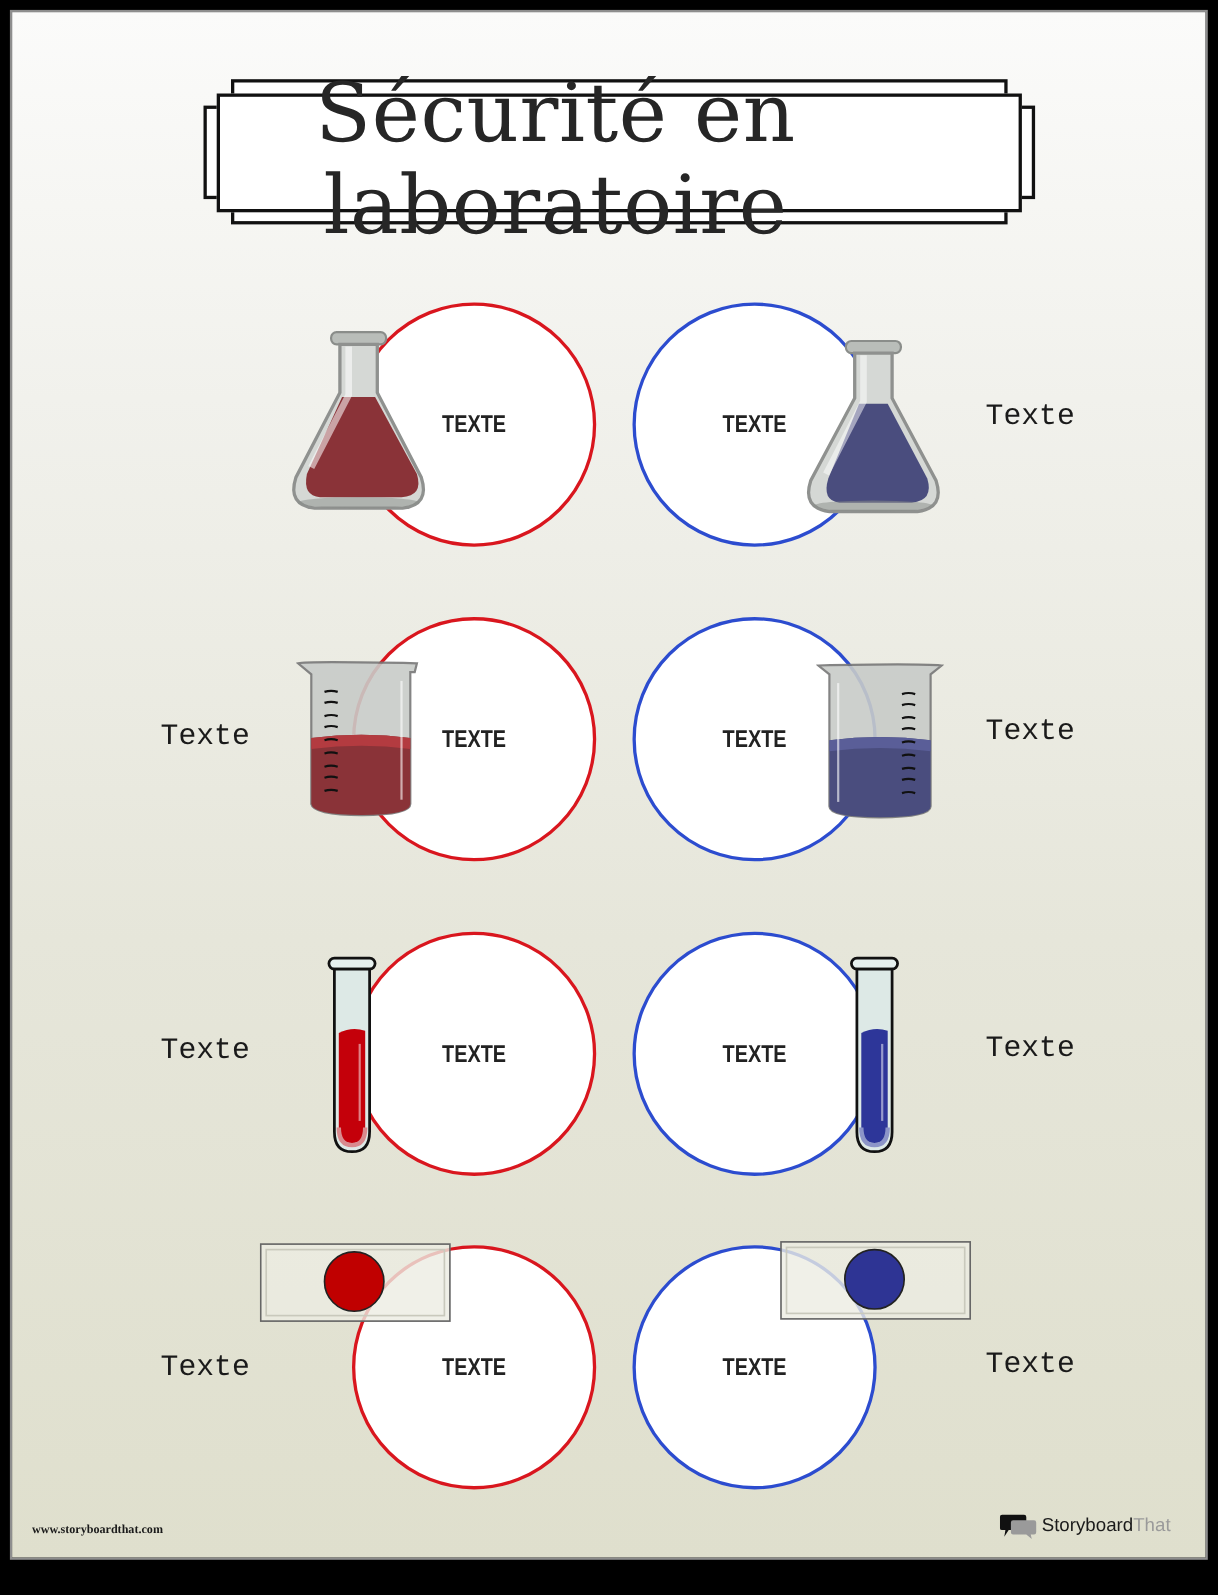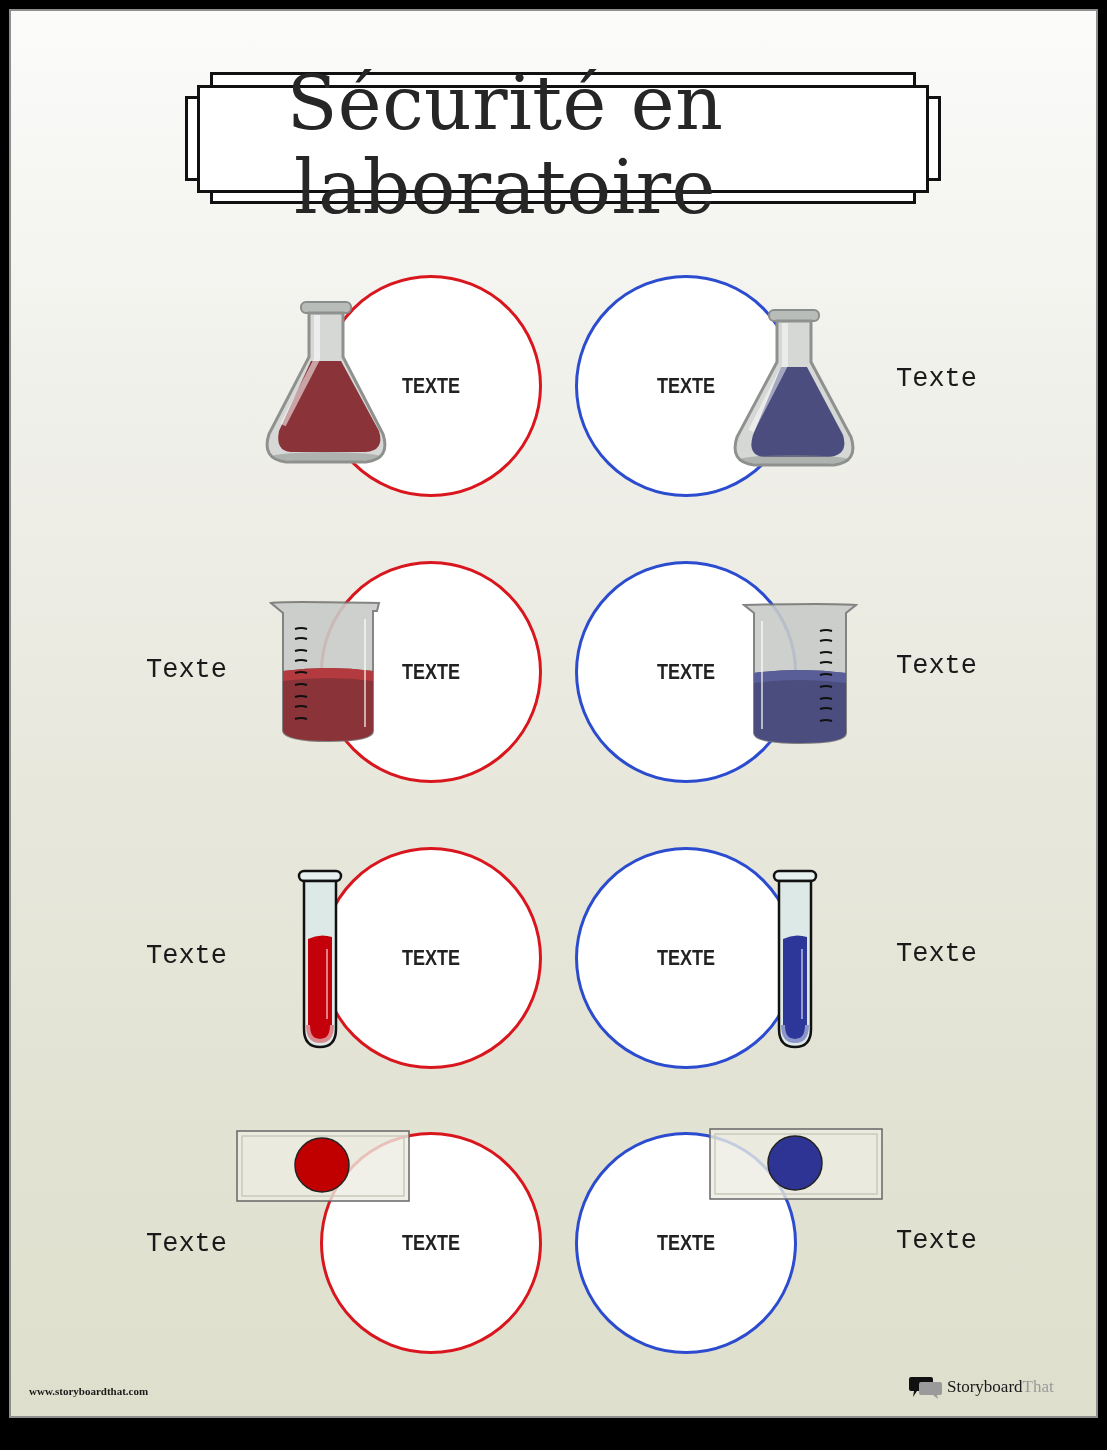--- a/index.html
+++ b/index.html
@@ -36,21 +36,21 @@
     position: absolute; font-family: "Liberation Mono", monospace; font-size: 27px;
     color: #1a1a1a;
   }
   .item { position: absolute; }
   .footer-url {
     position: absolute; left: 18px; top: 1374px; font-family: Liberation Serif, serif;
     font-weight: bold; font-size: 11px; color: #1a1a1a;
   }
   .footer-brand {
     position: absolute; left: 898px; top: 1364px; display: flex; align-items: center; gap: 4px;
-    font-family: Liberation Serif, serif; font-size: 17px; text-align: center;
+    font-family: Liberation Sans, sans-serif; font-size: 17px; text-align: center;
   }
   .brand-a { color: #1a1a1a; }
   .brand-b { color: #9a9a9a; }
 </style>
 </head>
 <body>
 
 <div class="poster">
 
   <div>

